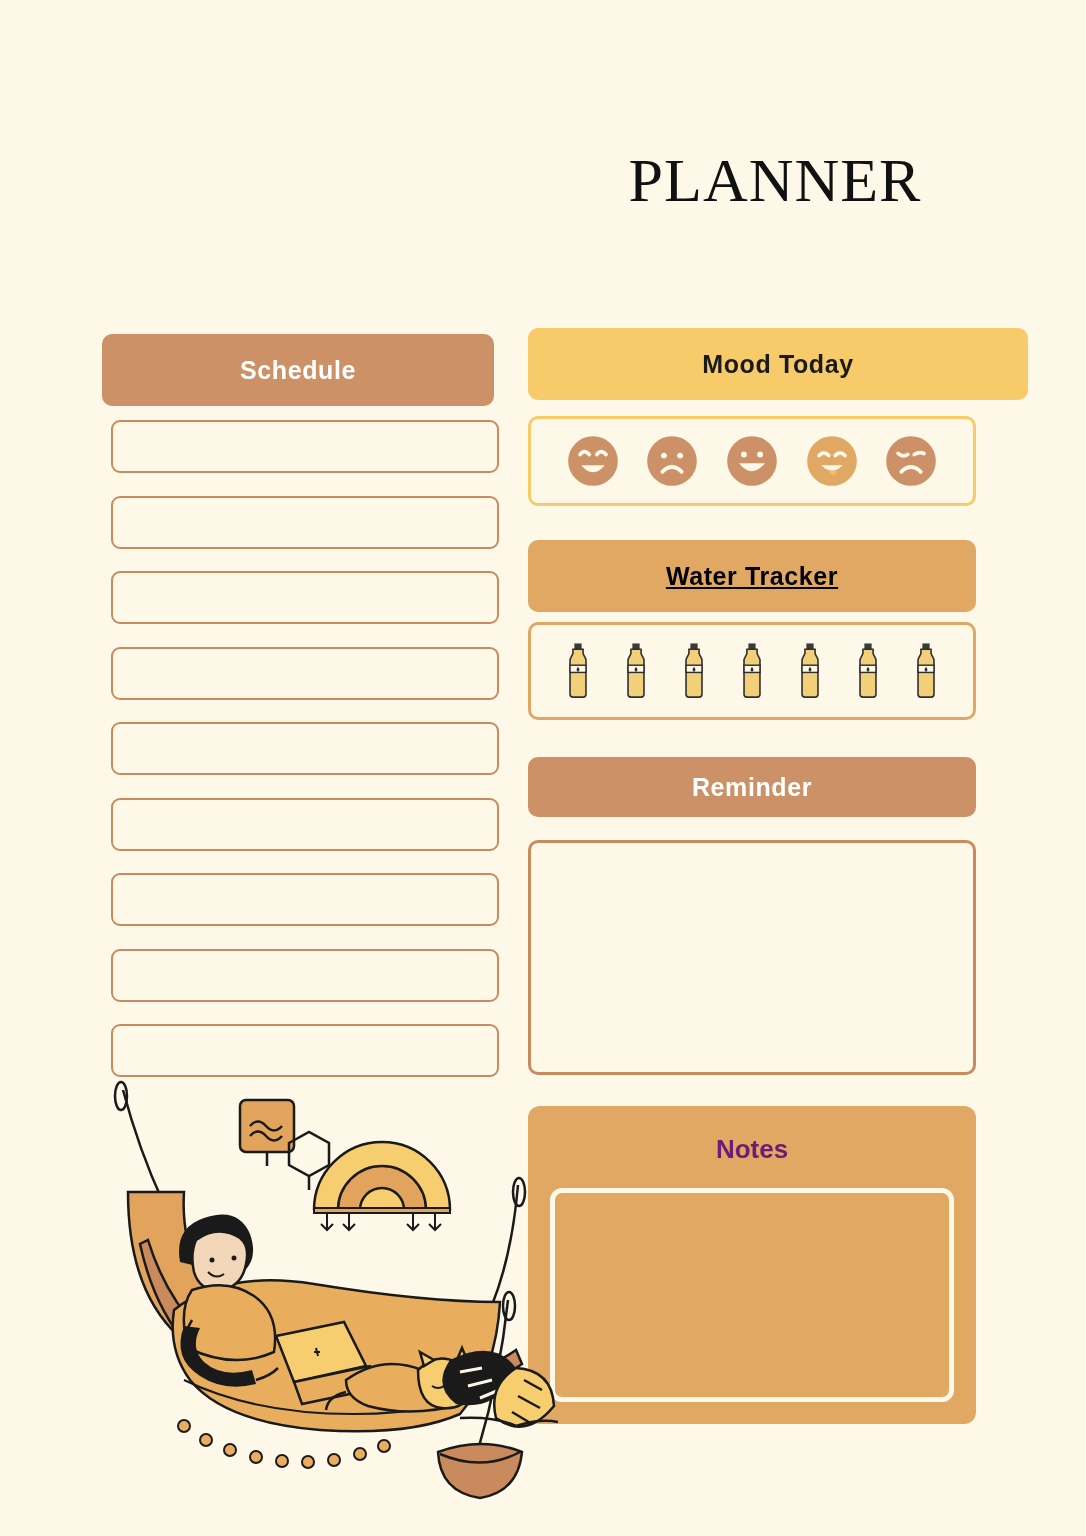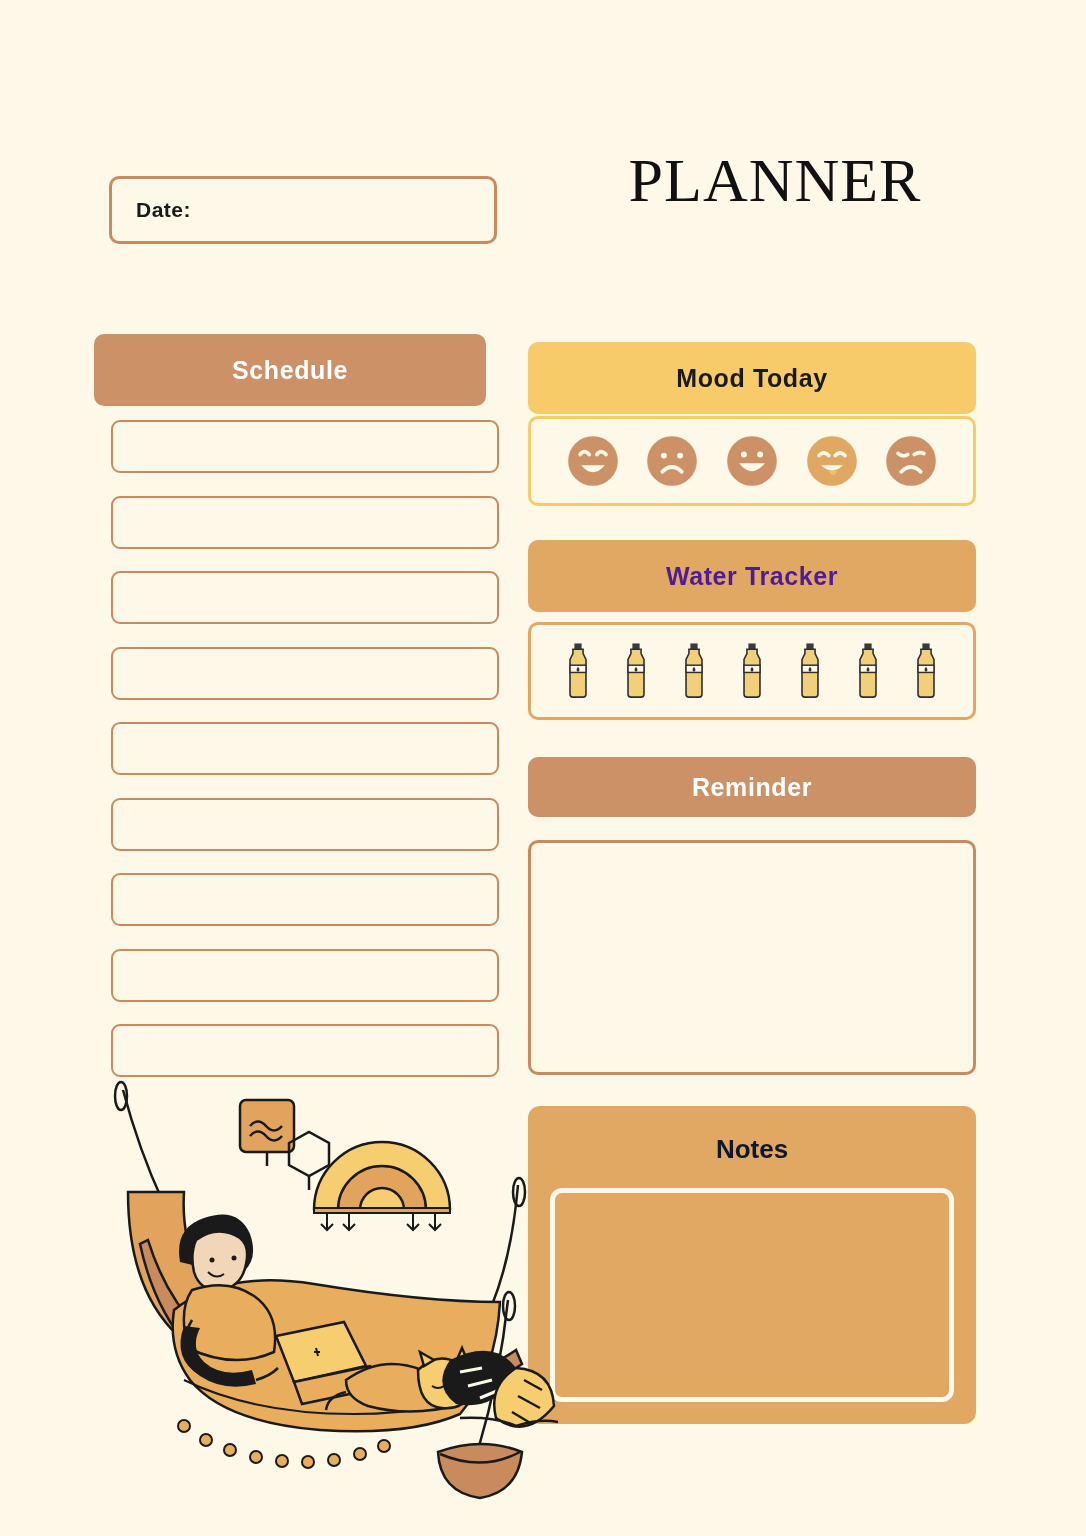--- a/index.html
+++ b/index.html
@@ -63,40 +63,40 @@
     border-radius: 10px;
     display: flex;
     align-items: center;
     justify-content: center;
     font-size: 25px;
     font-weight: bold;
     letter-spacing: 0.6px;
   }
   .hdr.brown { background: #CC9167; color: #FFFFFF; }
   .hdr.yellow { background: #F8CB6A; color: #1a1a1a; }
-  .hdr.tan { background: #E0A863; color: #4c1d95; }
+  .hdr.tan { background: #E0A863; color: #000000; text-decoration: underline; }
 
   
   #schedule-header {
-    left: 94px; top: 334px; width: 392px; height: 72px;
+    left: 102px; top: 334px; width: 392px; height: 72px;
   }
   .sched-row {
     position: absolute;
     left: 111px;
     width: 388px;
     height: 53px;
     box-sizing: border-box;
     border: 2.5px solid #C98B5E;
     border-radius: 9px;
     background: transparent;
   }
 
   
   #mood-header {
-    left: 528px; top: 342px; width: 448px; height: 72px;
+    left: 528px; top: 328px; width: 500px; height: 72px;
   }
   #mood-box {
     position: absolute;
     left: 528px; top: 416px; width: 448px; height: 90px;
     box-sizing: border-box;
     border: 3px solid #F8CB6A;
     border-radius: 10px;
     display: flex;
     align-items: center;
     justify-content: space-around;
@@ -140,21 +140,21 @@
     background: #E0A863;
     border-radius: 12px;
     box-sizing: border-box;
   }
   #notes-title {
     position: absolute;
     left: 0; top: 28px; width: 100%;
     text-align: center;
     font-size: 26px;
     font-weight: bold;
-    color: #0f172a;
+    color: #701a75;
   }
   #notes-inner {
     position: absolute;
     left: 22px; top: 82px; right: 22px; bottom: 22px;
     border: 5px solid #FDF8E7;
     border-radius: 12px;
   }
 
   
   #illustration {
@@ -163,24 +163,20 @@
     top: 1080px;
     width: 470px;
     height: 430px;
   }
 </style>
 </head>
 <body>
 
 <div class="page">
 
-  <div id="date-box">
-    <span id="date-label">Date:</span>
-    <span></span>
-  </div>
 
   <div id="title">
     <span class="l2">PLANNER</span>
   </div>
 
   <div class="hdr brown" id="schedule-header">Schedule</div>
   <div class="sched-row" style="top:420px"></div>
   <div class="sched-row" style="top:496px"></div>
   <div class="sched-row" style="top:571px"></div>
   <div class="sched-row" style="top:647px"></div>

